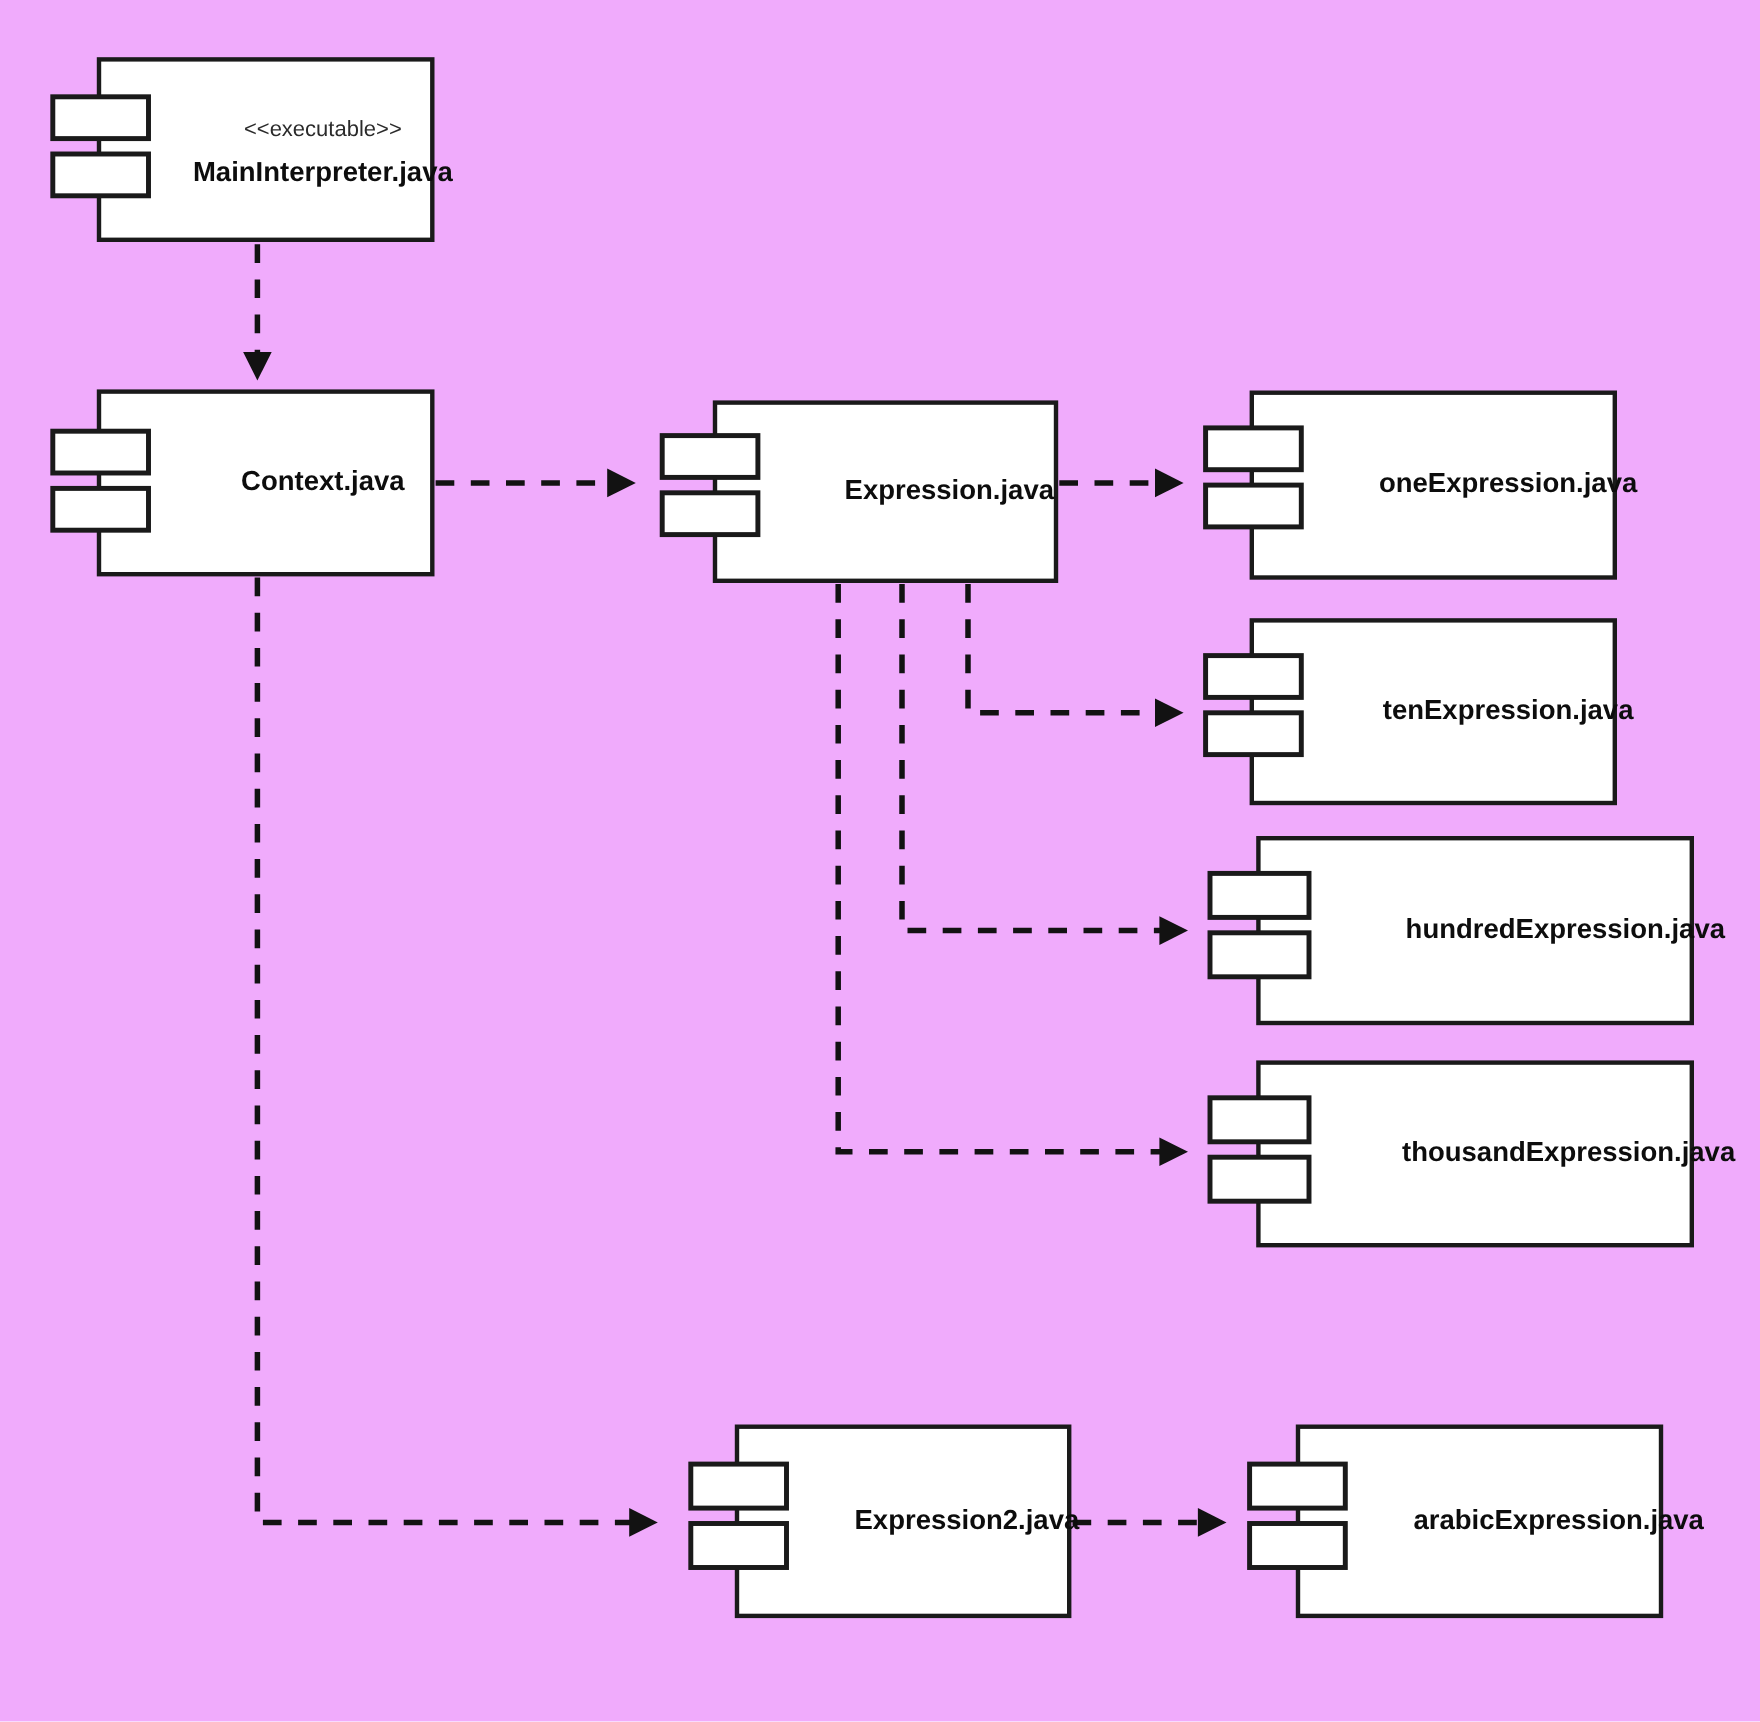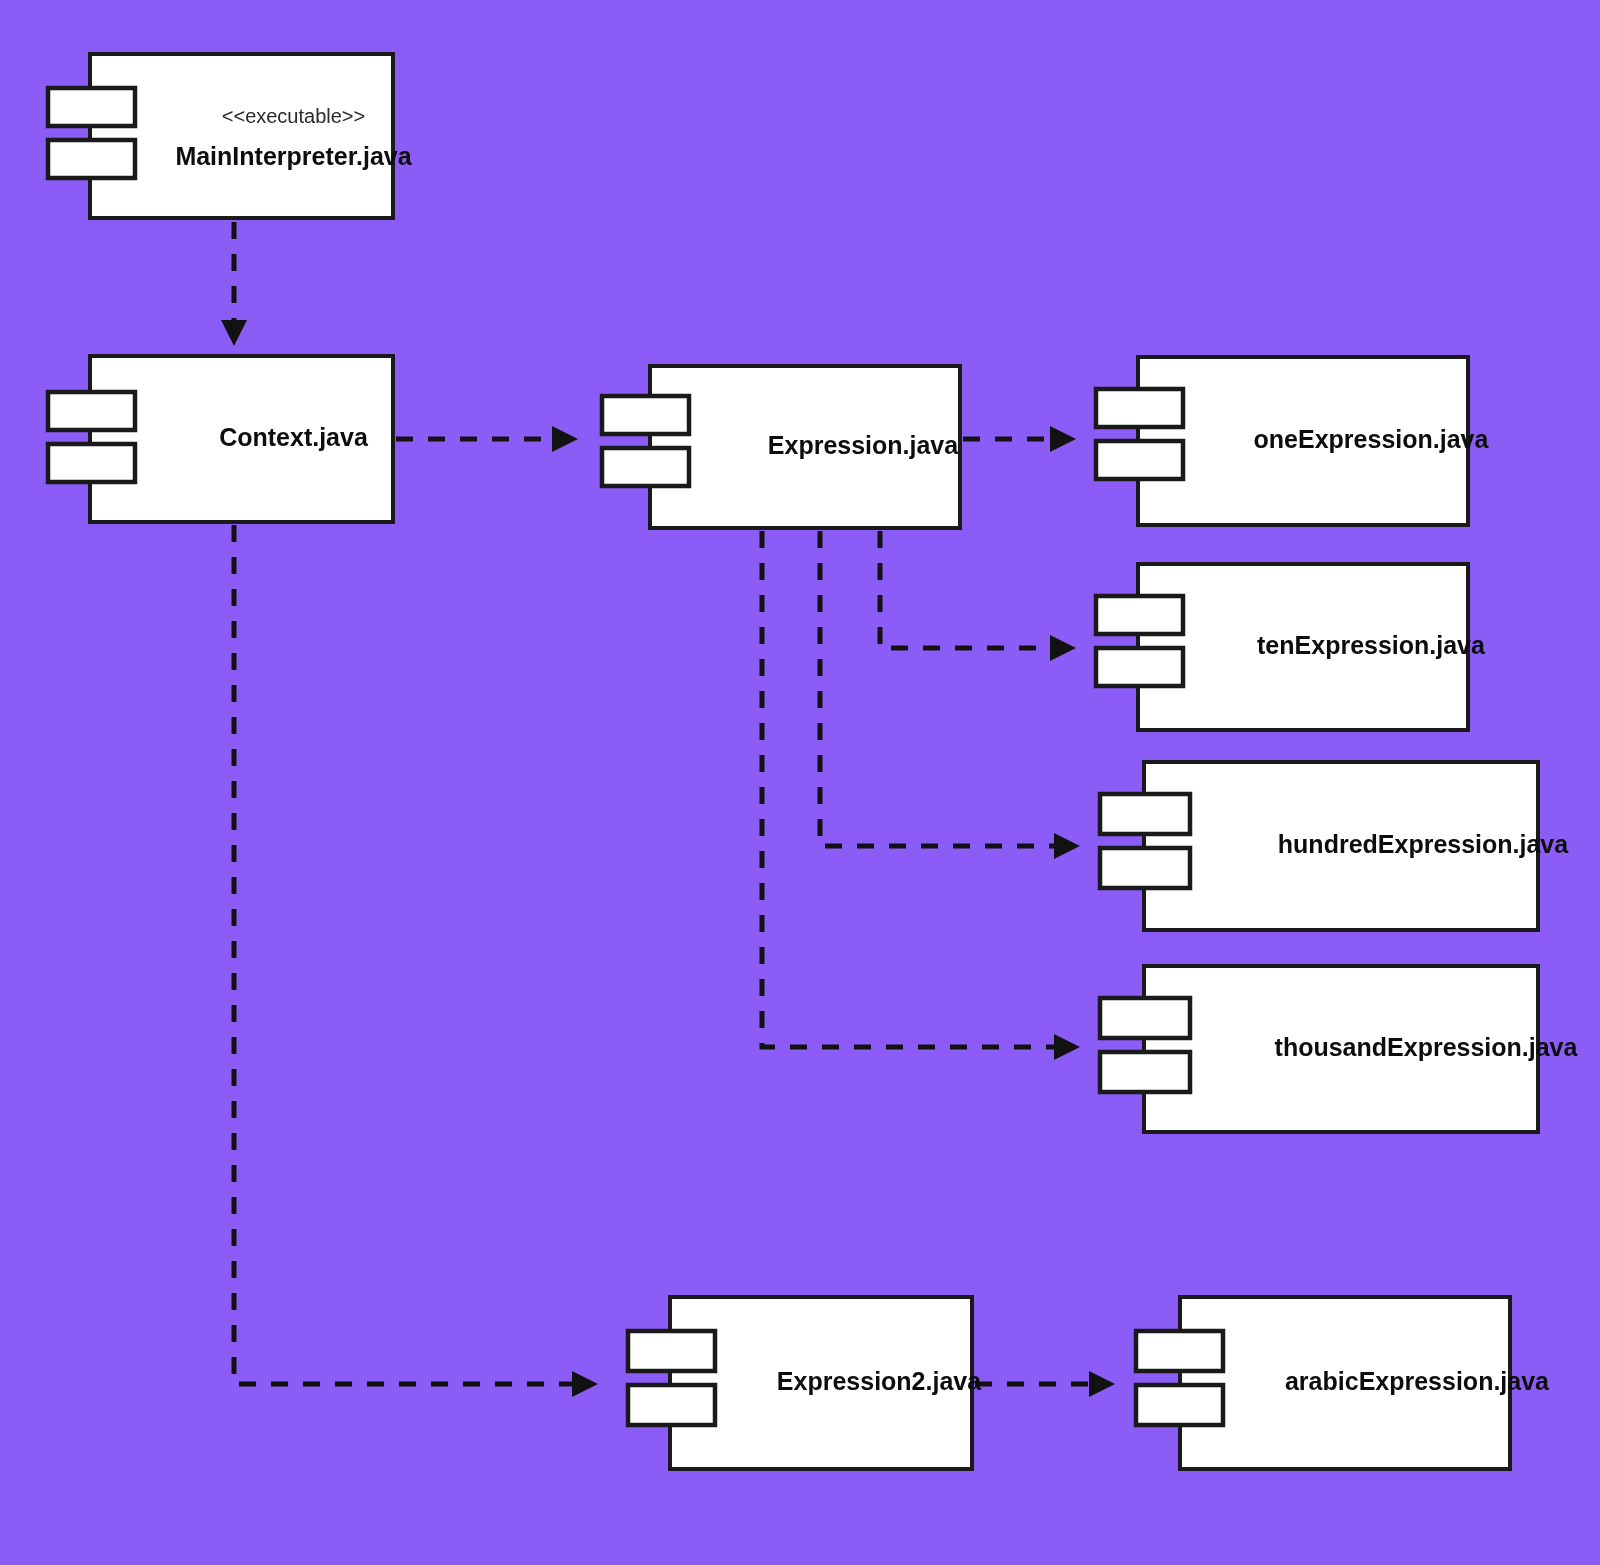--- a/index.html
+++ b/index.html
@@ -11,21 +11,21 @@
   body {
     width: 1600px;
     height: 1565px;
     font-family: "Liberation Sans", sans-serif;
     overflow: hidden;
   }
   #diagram-root {
     position: relative;
     width: 1600px;
     height: 1565px;
-    background: #8b5cf6;
+    background: #f0abfc;
   }
   svg#uml-canvas {
     position: absolute;
     left: 0;
     top: 0;
     width: 1600px;
     height: 1565px;
     display: block;
   }
   .comp-body {

